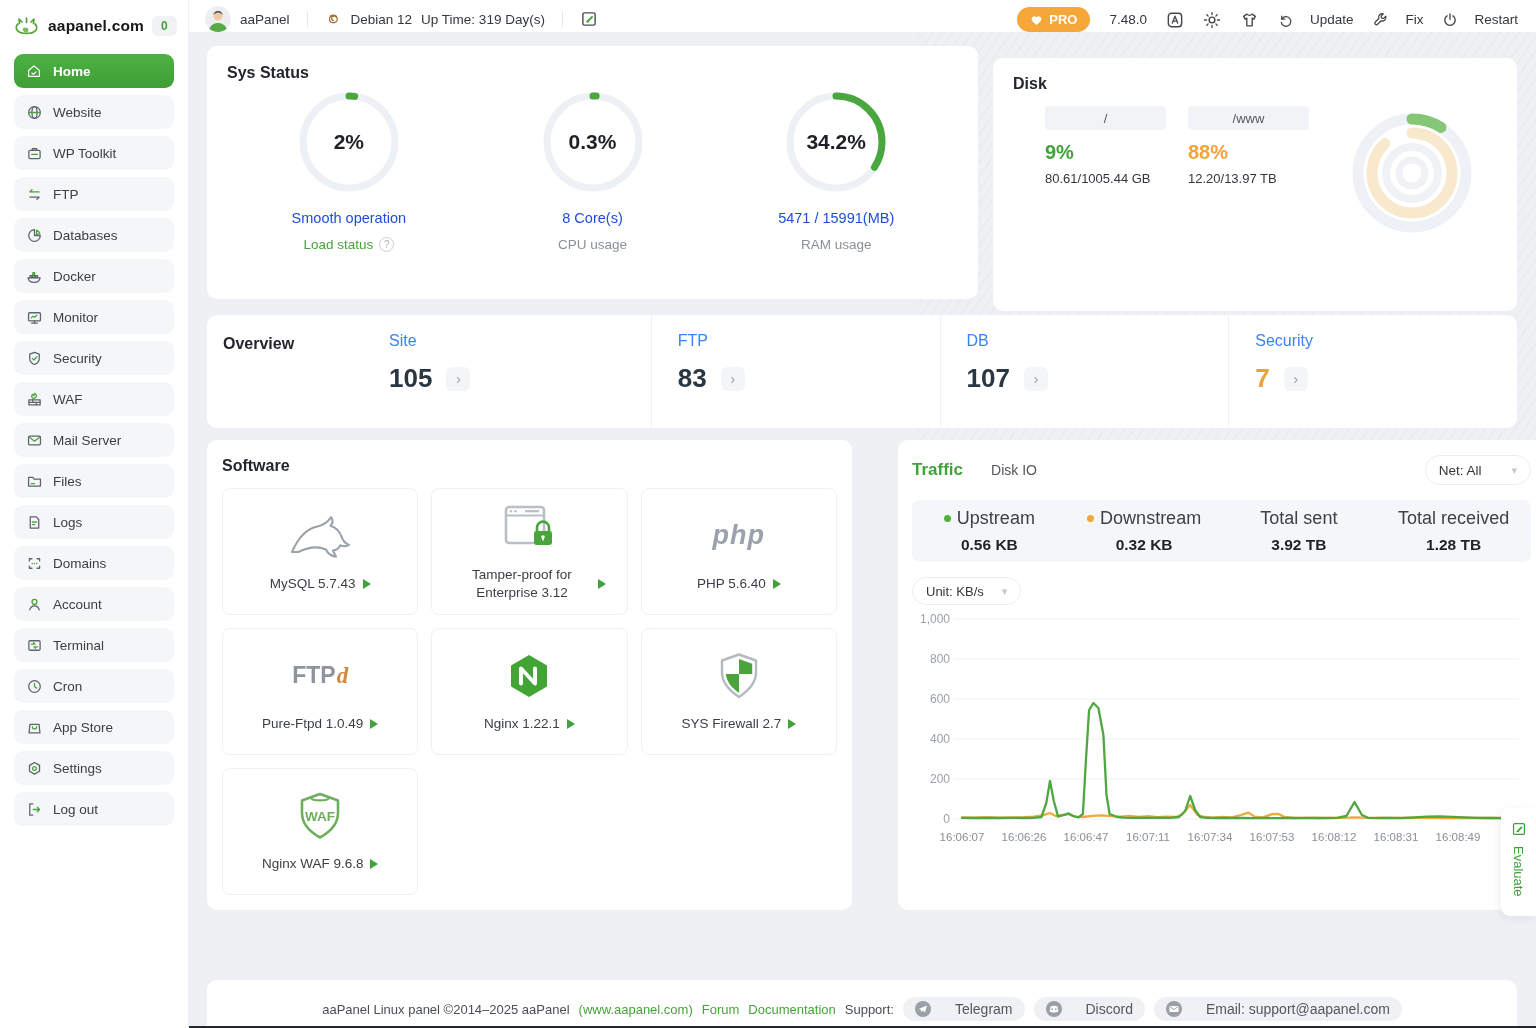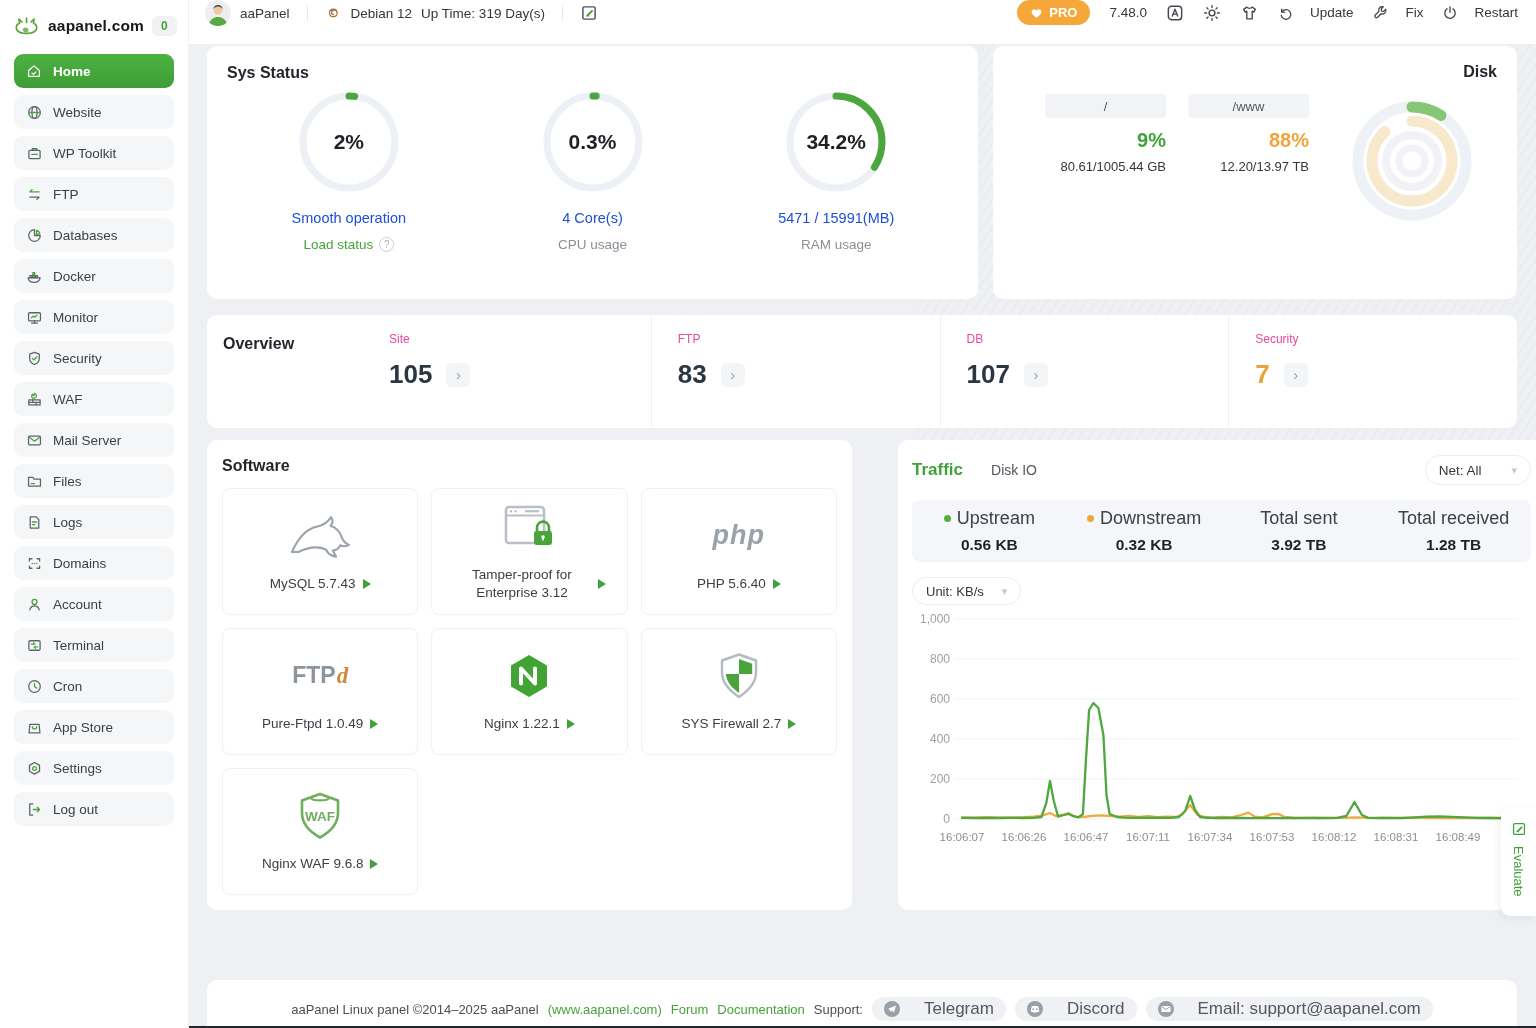--- a/index.html
+++ b/index.html
@@ -15,22 +15,22 @@
   .logo-text { font-size:15.5px; font-weight:bold; color:#17181a; letter-spacing:.2px; }
   .logo-badge { margin-left:auto; background:#f0f2f4; border-radius:6px; padding:3px 9px;
     color:#46a33a; font-size:12px; font-weight:bold; }
   .menu { padding:2px 14px; display:flex; flex-direction:column; gap:7px; }
   .side-item { height:34px; border-radius:9px; background:#f5f6f8; display:flex;
     align-items:center; gap:10px; padding:0 11px; font-size:13.5px; color:#3b4046; cursor:pointer; }
   .side-item .ic { width:18px; height:18px; display:flex; align-items:center; justify-content:center; color:#5d646c; }
   .side-item.active { background:linear-gradient(180deg,#4cb143,#3f9e36); color:#fff; font-weight:bold; }
   .side-item.active .ic { color:#fff; }
   
-  .topbar { position:absolute; left:189px; top:0; width:1347px; height:44px; background:#fff;
-    display:flex; align-items:flex-start; padding:0 18px 0 16px; z-index:5; }
+  .topbar { position:absolute; left:189px; top:0; width:1347px; height:32px; background:#fff;
+    display:flex; align-items:flex-end; padding:0 18px 0 16px; z-index:5; }
   .tb-left { display:flex; align-items:center; gap:9px; }
   .tb-text { font-size:13.5px; color:#33373c; }
   .tb-div { width:1px; height:16px; background:#e6e8eb; margin:0 8px; }
   .tb-right { margin-left:auto; display:flex; align-items:center; gap:19px; }
   .pro-badge { background:#f6a73a; border-radius:14px; color:#fff; font-weight:bold; font-size:13px;
     padding:5px 13px; display:flex; align-items:center; gap:6px; cursor:pointer; }
   .tb-action { display:flex; align-items:center; gap:16px; font-size:13.5px; color:#33373c; cursor:pointer; }
   .tb-ic { display:flex; color:#43474d; cursor:pointer; }
   
   .main { position:absolute; left:189px; top:44px; right:0; bottom:0; }
@@ -45,35 +45,35 @@
   .gauge { flex:1; display:flex; flex-direction:column; align-items:center; }
   .gauge-wrap { position:relative; width:112px; height:112px; }
   .gauge-num { position:absolute; inset:0; display:flex; align-items:center; justify-content:center;
     font-size:21px; font-weight:bold; color:#1e2226; }
   .gauge-line1 { margin-top:12px; font-size:14.5px; color:#1d4ed8; }
   .gauge-line2 { margin-top:11px; font-size:13.5px; color:#8a9096; display:flex; align-items:center; gap:6px; }
   .gauge-link { color:#46a33a; cursor:pointer; }
   .help-dot { width:15px; height:15px; border:1px solid #c9ced4; border-radius:50%; color:#aab0b6;
     font-size:10px; display:flex; align-items:center; justify-content:center; }
   
-  #disk-card { left:804px; top:2px; width:524px; height:253px; padding:17px 20px 0;text-align:right; }
+  #disk-card { left:804px; top:14px; width:524px; height:253px; padding:17px 20px 0; }
   .disk-body { display:flex; margin-top:13px; align-items:flex-start; }
   .disk-cols { display:flex; gap:22px; padding-left:32px; }
   .disk-col { width:121px; }
   .disk-tab { height:24px; background:#f1f3f6; border-radius:4px; display:flex; align-items:center;
     justify-content:center; font-size:13px; color:#53585e; cursor:pointer; }
   .disk-pct { margin-top:11px; font-size:20px; font-weight:bold; }
   .disk-usage { margin-top:7px; font-size:13px; color:#33373c; }
   .disk-donut { margin-left:auto; margin-right:14px; margin-top:-4px; }
   
   #overview-card { left:18px; top:271px; width:1310px; height:113px; display:flex; }
   .ov-title { width:156px; padding:20px 0 0 16px; font-size:16px; font-weight:bold; color:#23272c; }
   .ov-col { flex:1; padding:17px 0 0 26px; }
   .ov-col + .ov-col { border-left:1px solid #f0f1f4; }
-  .ov-label { font-size:12px; color:#ec4899; }
+  .ov-label { font-size:16px; color:#3b82f6; }
   .ov-value-row { margin-top:13px; display:flex; align-items:center; gap:14px; }
   .ov-value { font-size:26px; font-weight:bold; color:#2b3643; }
   .ov-value.hl { color:#e8a33d; }
   .ov-btn { width:24px; height:24px; background:#f3f5f7; border-radius:6px; display:flex; align-items:center;
     justify-content:center; color:#9aa2aa; font-size:15px; cursor:pointer; line-height:1; }
   
   #software-card { left:18px; top:396px; width:645px; height:470px; padding:17px 15px; }
   .sw-grid { margin-top:13px; display:grid; grid-template-columns:repeat(3,1fr); gap:13px; }
   .sw-item { border:1px solid #f0f1f3; border-radius:8px; height:127px; display:flex; flex-direction:column;
     align-items:center; justify-content:center; gap:13px; cursor:pointer; background:#fff; }
@@ -99,21 +99,21 @@
   .tr-stat-label { font-size:18px; color:#3c4248; display:flex; align-items:center; justify-content:center; gap:6px; }
   .dot { width:7px; height:7px; border-radius:50%; display:inline-block; }
   .tr-stat-value { margin-top:7px; font-size:15.5px; font-weight:bold; color:#1e2226; }
   .unit-row { margin-top:15px; }
   .unit-row .pill-select { display:inline-flex; height:28px; gap:18px; font-size:13px; }
   
   #footer-card { left:18px; top:936px; width:1310px; height:58px; display:flex; align-items:center;
     justify-content:center; gap:9px; font-size:13px; color:#4a4f55; }
   .green-link { color:#46a33a; cursor:pointer; }
   .foot-pill { background:#f0f1f4; border-radius:14px; height:24px; padding:0 12px; display:flex;
-    align-items:center; gap:24px; color:#53585e; font-size:17px; cursor:pointer; }
+    align-items:center; gap:24px; color:#53585e; font-size:14px; cursor:pointer; }
   
   .evaluate { position:absolute; right:0; top:808px; width:35px; height:108px; background:#fff;
     border-radius:9px 0 0 9px; box-shadow:-2px 2px 8px rgba(40,50,60,.08); display:flex; flex-direction:column;
     align-items:center; padding-top:13px; gap:9px; z-index:7; cursor:pointer; }
   .evaluate .vtext { writing-mode:vertical-rl; color:#3fa33a; font-size:13px; }
   .bottom-edge { position:absolute; left:189px; right:0; bottom:0; height:2px; background:#23262a; z-index:8; }
   svg { display:block; }
 </style>
 </head>
 <body>
@@ -418,21 +418,21 @@
           </div>
         </div>
         <div class="gauge">
     <div class="gauge-wrap">
       <svg width="112" height="112" viewBox="0 0 112 112">
     <circle cx="56" cy="56" r="46" fill="none" stroke="#edf0f4" stroke-width="7"></circle>
     <circle cx="56" cy="56" r="46" fill="none" stroke="#4aa73e" stroke-width="7" stroke-linecap="round" stroke-dasharray="3.179291765432871 289.02652413026095" transform="rotate(-90 56 56)"></circle>
             </svg>
       <div class="gauge-num">0.3%</div>
     </div>
-    <div class="gauge-line1">4 Core(s)</div>
+    <div class="gauge-line1">8 Core(s)</div>
     <div class="gauge-line2">
             <span>CPU usage</span>
           </div>
         </div>
         <div class="gauge">
     <div class="gauge-wrap">
       <svg width="112" height="112" viewBox="0 0 112 112">
     <circle cx="56" cy="56" r="46" fill="none" stroke="#edf0f4" stroke-width="7"></circle>
     <circle cx="56" cy="56" r="46" fill="none" stroke="#4aa73e" stroke-width="7" stroke-linecap="round" stroke-dasharray="98.84707125254926 289.02652413026095" transform="rotate(-90 56 56)"></circle>
             </svg>

